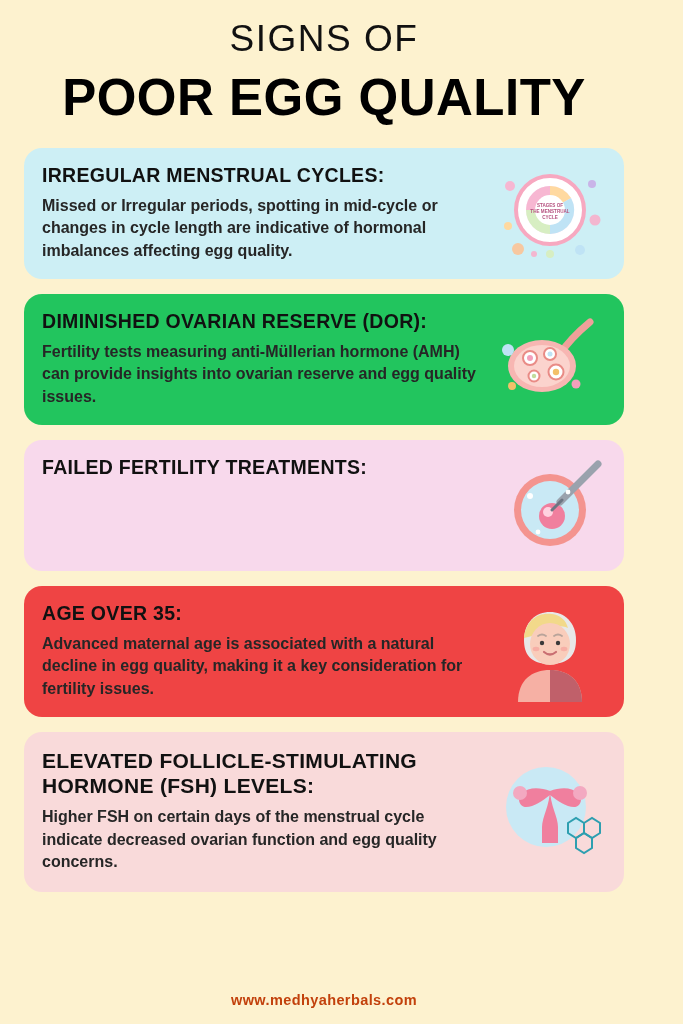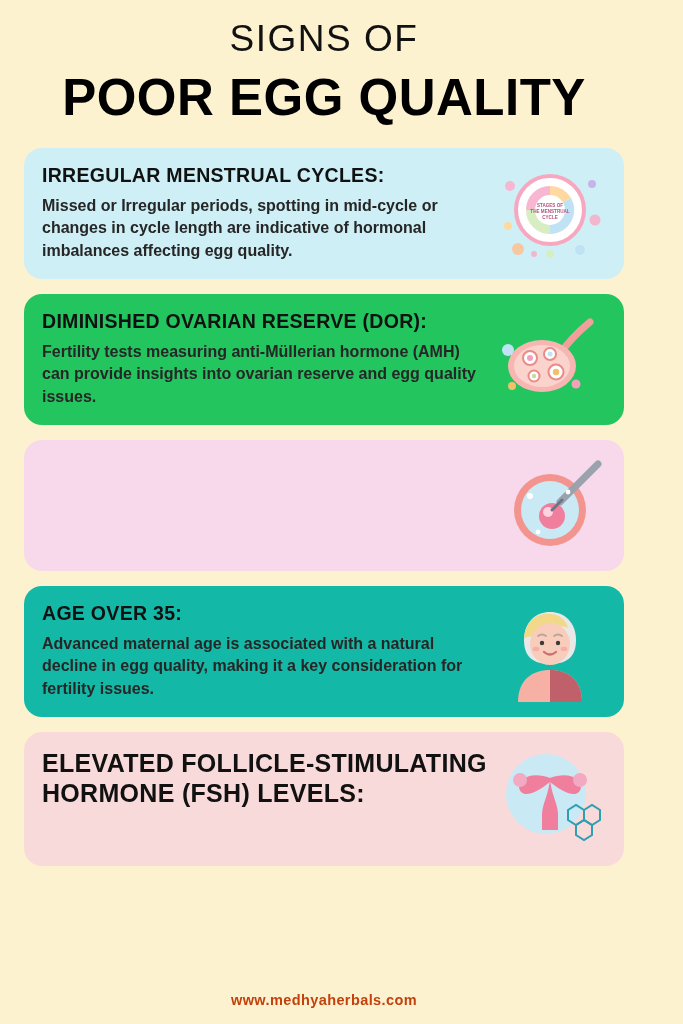--- a/index.html
+++ b/index.html
@@ -82,25 +82,25 @@
     min-width: 112px;
     height: 100px;
     position: relative;
     align-self: center;
     margin-left: 2px;
   }
 
   .c1 { background: #cdeff5; }
   .c2 { background: #22c55e; }
   .c3 { background: #f8d9ec; }
-  .c4 { background: #14b8a6; }
+  .c4 { background: #ef4444; }
   .c5 { background: #f9dada; }
 
   .card.c1 .card-text { max-width: 470px; }
-  .card.c5 .card-heading { font-size: 25px; }
+  .card.c5 .card-heading { font-size: 21px; }
   .card.c5 { padding-bottom: 18px; }
 
   
   .footer {
     text-align: center;
     padding: 14px 0 16px 0;
     font-size: 14.5px;
     font-weight: 700;
     letter-spacing: 0.4px;
     color: #c2410c;
@@ -170,20 +170,21 @@
           <circle cx="40" cy="66" r="2.2" fill="#c2dd9e"></circle>
           <circle cx="14" cy="40" r="6" fill="#bfe3f5"></circle>
           <circle cx="18" cy="76" r="4" fill="#f3c06a"></circle>
           <circle cx="82" cy="74" r="4.5" fill="#f3a0bb"></circle>
         </svg>
       </div>
     </div>
 
     <div class="card c3">
       <div class="card-text">
+        <div class="card-heading">FAILED FERTILITY TREATMENTS:</div>
       </div>
       <div class="card-art">
         <svg class="art-svg" viewBox="0 0 112 100" xmlns="http://www.w3.org/2000/svg">
           <circle cx="56" cy="54" r="36" fill="#f4948f"></circle>
           <circle cx="56" cy="54" r="29" fill="#c9e9f5"></circle>
           <circle cx="58" cy="60" r="13" fill="#f07f9e"></circle>
           <circle cx="54" cy="56" r="5" fill="#ffd2e0"></circle>
           <path d="M104 8 L66 46" stroke="#9aa2ad" stroke-width="7" stroke-linecap="round"></path>
           <path d="M68 44 L58 54" stroke="#6d7582" stroke-width="3" stroke-linecap="round"></path>
           <circle cx="36" cy="40" r="3" fill="#ffffff"></circle>
@@ -212,20 +213,21 @@
           <ellipse cx="70" cy="47" rx="3.4" ry="2.2" fill="#f6a8a0" opacity="0.8"></ellipse>
           <path d="M44 34 Q48 31 52 34" stroke="#b9a49a" stroke-width="1.8" fill="none" stroke-linecap="round"></path>
           <path d="M60 34 Q64 31 68 34" stroke="#b9a49a" stroke-width="1.8" fill="none" stroke-linecap="round"></path>
         </svg>
       </div>
     </div>
 
     <div class="card c5">
       <div class="card-text">
         <div class="card-heading">ELEVATED FOLLICLE-STIMULATING HORMONE (FSH) LEVELS:</div>
+        <div class="card-body"> Higher FSH on certain days of the menstrual cycle indicate decreased ovarian function and egg quality concerns.</div>
       </div>
       <div class="card-art">
         <svg class="art-svg" viewBox="0 0 112 100" xmlns="http://www.w3.org/2000/svg">
           <circle cx="52" cy="46" r="40" fill="#c9e9f5"></circle>
           <path d="M56 28 C56 44 48 56 48 66 C48 76 64 76 64 66 C64 56 56 44 56 28 Z" fill="#f07f9e"></path>
           <path d="M56 30 C46 26 34 26 28 32 C22 38 26 46 32 46 C40 46 48 40 56 34 Z" fill="#f07f9e"></path>
           <path d="M56 30 C66 26 78 26 84 32 C90 38 86 46 80 46 C72 46 64 40 56 34 Z" fill="#f07f9e"></path>
           <circle cx="26" cy="32" r="7" fill="#f3a9c1"></circle>
           <circle cx="86" cy="32" r="7" fill="#f3a9c1"></circle>
           <path d="M48 66 L48 82 L64 82 L64 66" fill="#f07f9e"></path>

